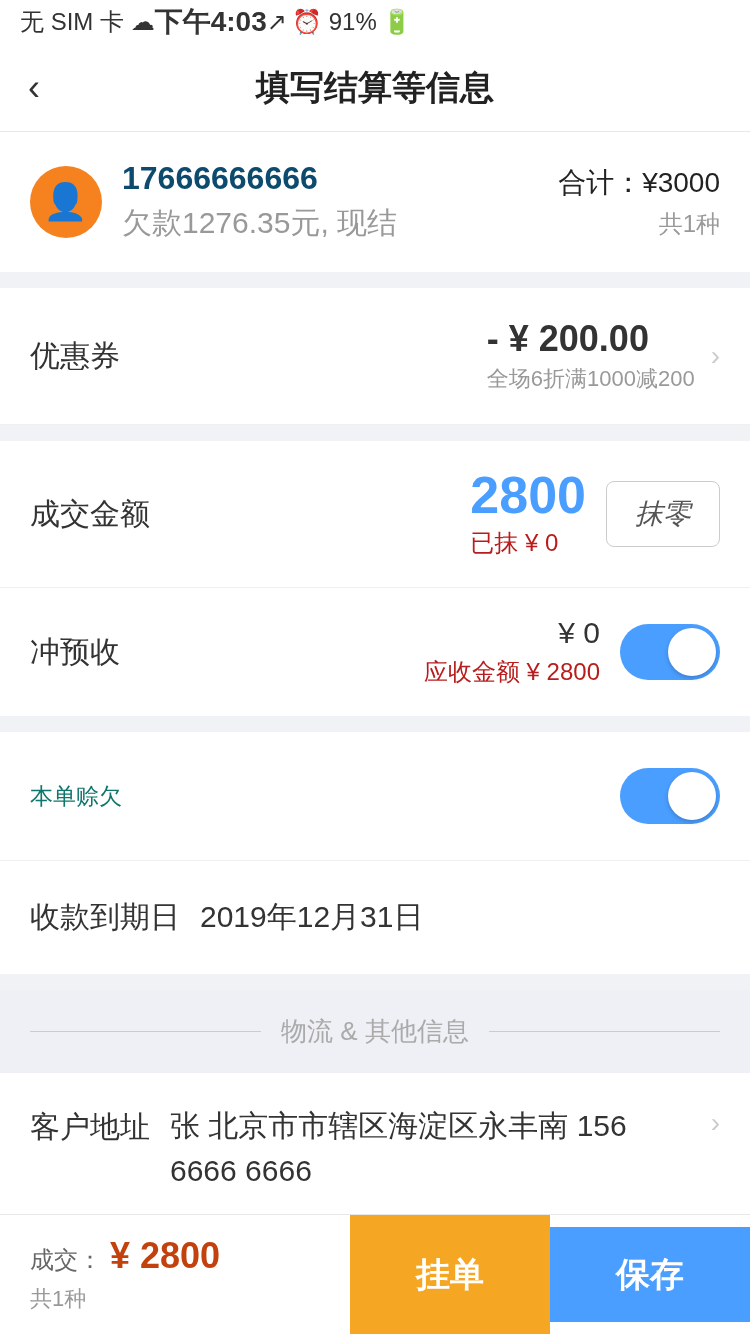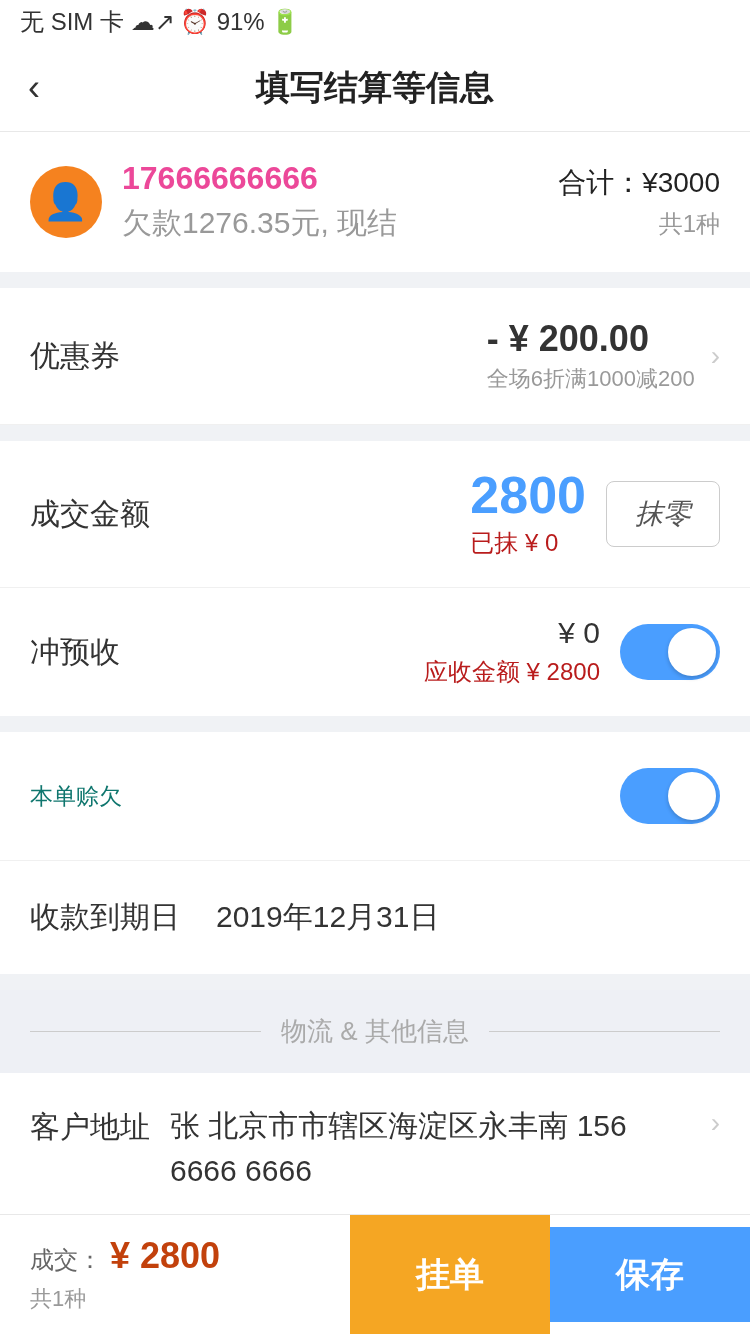--- a/index.html
+++ b/index.html
@@ -74,21 +74,21 @@
       background: #f5821f;
       display: flex;
       align-items: center;
       justify-content: center;
       color: #fff;
       font-size: 36px;
     }
     .customer-info .phone {
       font-size: 32px;
       font-weight: 600;
-      color: #ec4899;
+      color: #0c4a6e;
     }
     .customer-info .debt {
       font-size: 30px;
       color: #999;
       margin-top: 6px;
     }
     .customer-right { text-align: right; }
     .customer-right .total {
       font-size: 28px;
       color: #222;
@@ -207,21 +207,21 @@
       font-size: 23px;
       color: #0f766e;
     }
 
     
     .duedate-row {
       background: #fff;
       padding: 36px 30px;
       display: flex;
       align-items: center;
-      gap: 36px;
+      gap: 20px;
     }
     .duedate-label {
       font-size: 30px;
       color: #333;
     }
     .duedate-value {
       font-size: 30px;
       color: #333;
     }
 
@@ -335,20 +335,21 @@
       height: 200px;
     }
   </style>
 </head>
 <body>
 
 <div class="status-bar">
   <div class="status-left">
     <span>无 SIM 卡 ☁</span>
   </div>
+  <div class="status-center">下午4:03</div>
   <div class="status-right">
     <span>↗</span>
     <span>⏰</span>
     <span>91%</span>
     <span>🔋</span>
   </div>
 </div>
 
 <div class="nav-bar">
   <div class="nav-back">‹</div>

